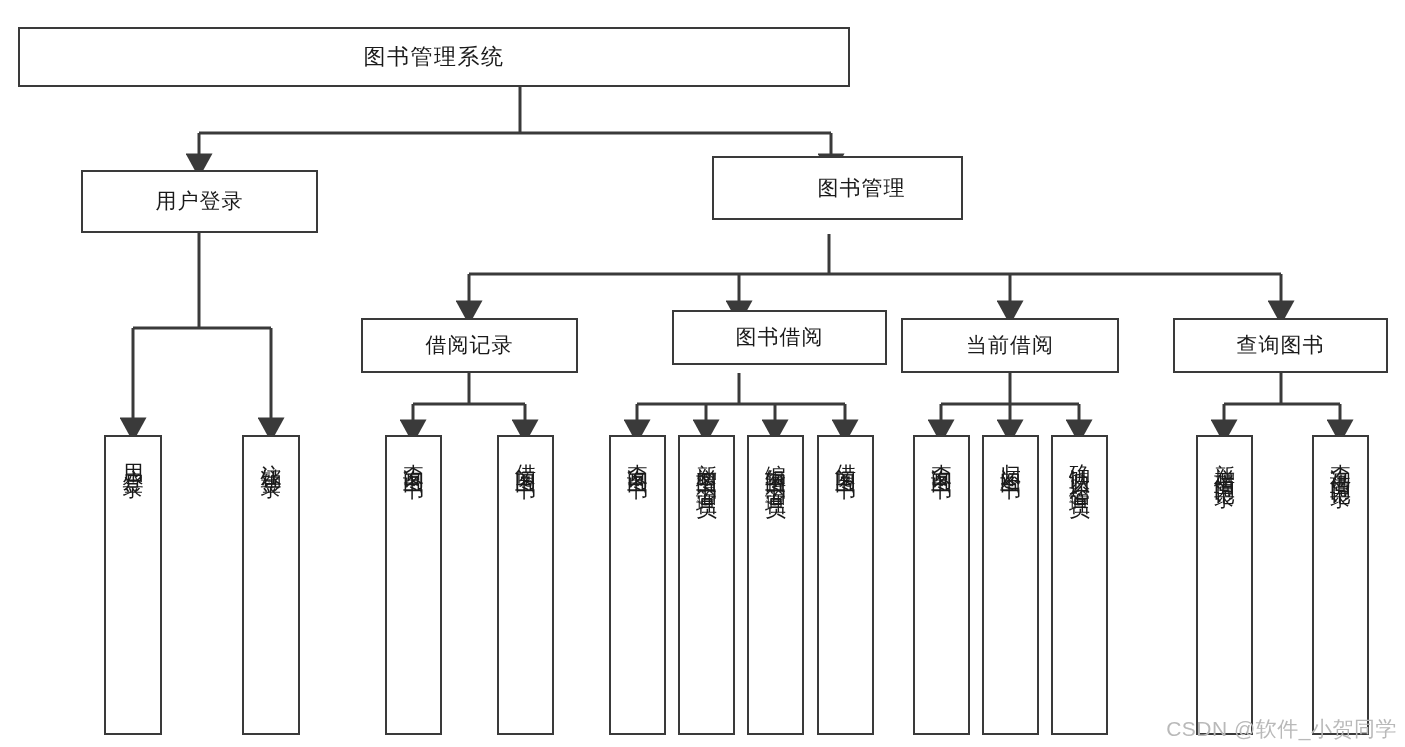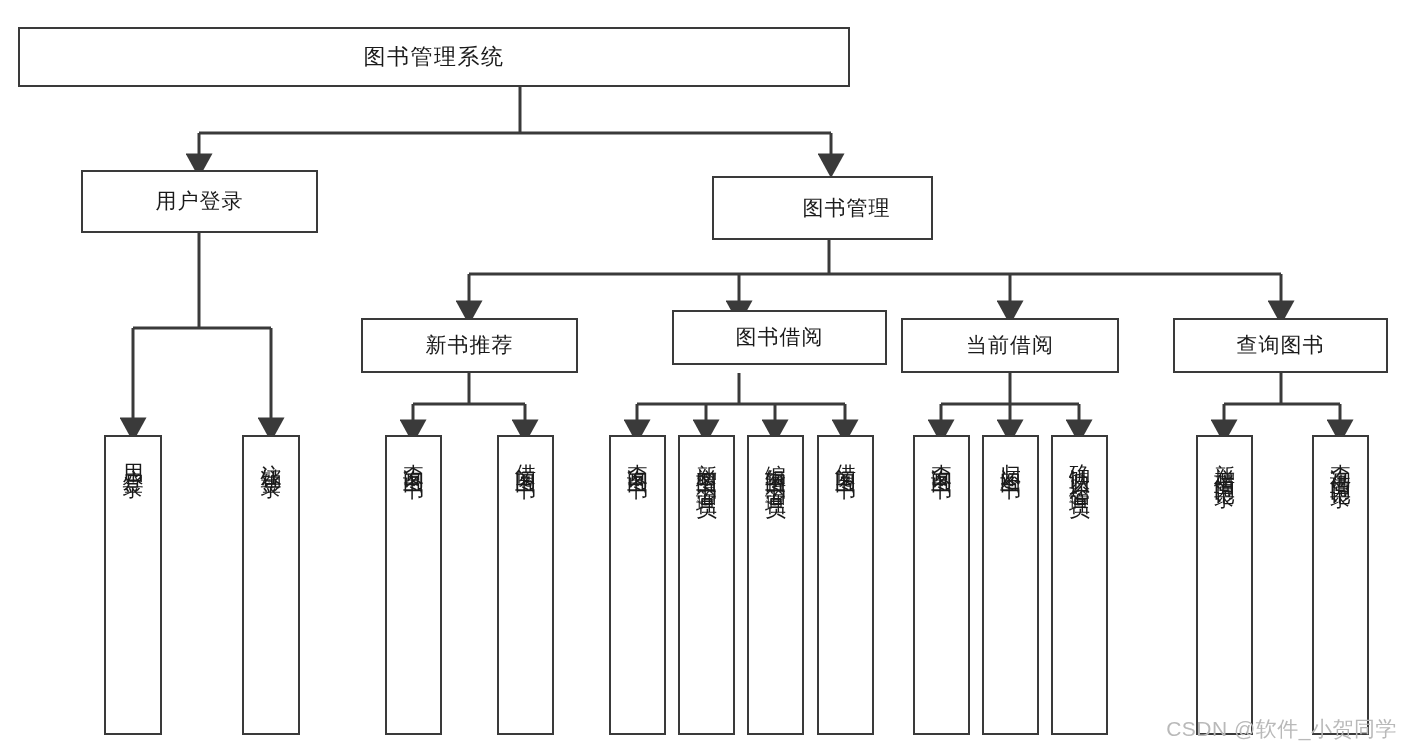--- a/index.html
+++ b/index.html
@@ -123,26 +123,26 @@
   </svg>
 
   <div class="node horiz root" style="left:18px;top:27px;width:832px;height:60px;">
     <span class="label">图书管理系统</span>
   </div>
 
   <div class="node horiz" style="left:81px;top:170px;width:237px;height:63px;">
     <span class="label">用户登录</span>
   </div>
 
-  <div class="node horiz" style="left:712px;top:176px;width:221px;height:64px;padding-left:48px;">
+  <div class="node horiz" style="left:712px;top:156px;width:251px;height:64px;padding-left:48px;">
     <span class="label">图书管理</span>
   </div>
 
   <div class="node horiz" style="left:361px;top:318px;width:217px;height:55px;">
-    <span class="label">新书推荐</span>
+    <span class="label">借阅记录</span>
   </div>
 
   <div class="node horiz" style="left:632px;top:310px;width:215px;height:55px;margin-left:40px;">
     <span class="label">图书借阅</span>
   </div>
 
   <div class="node horiz" style="left:901px;top:318px;width:218px;height:55px;">
     <span class="label">当前借阅</span>
   </div>
 

